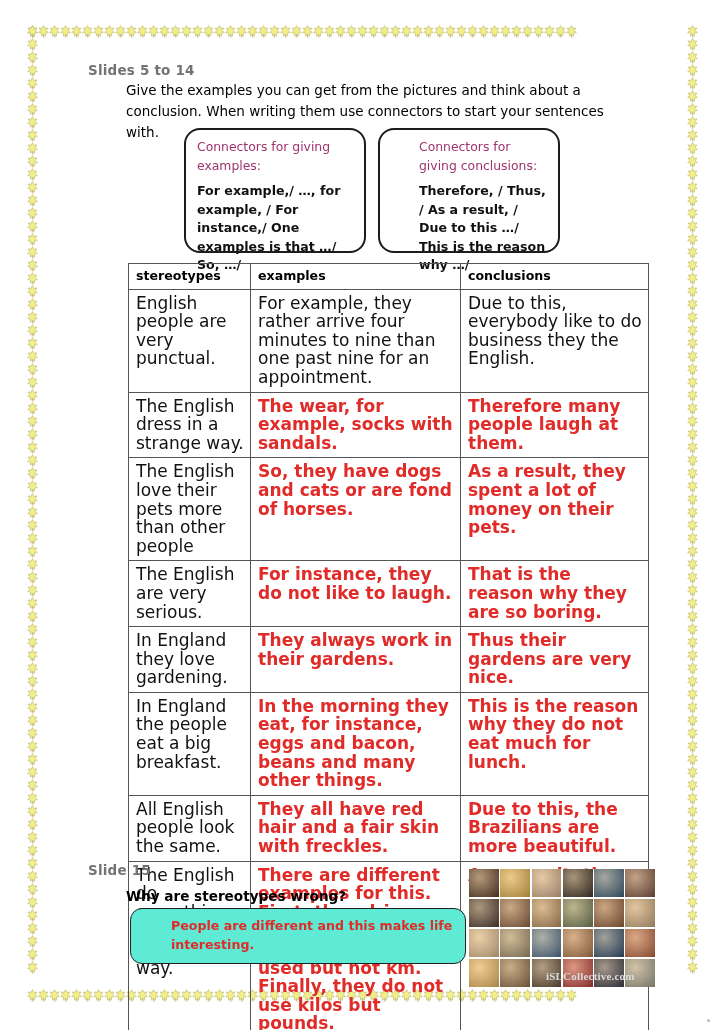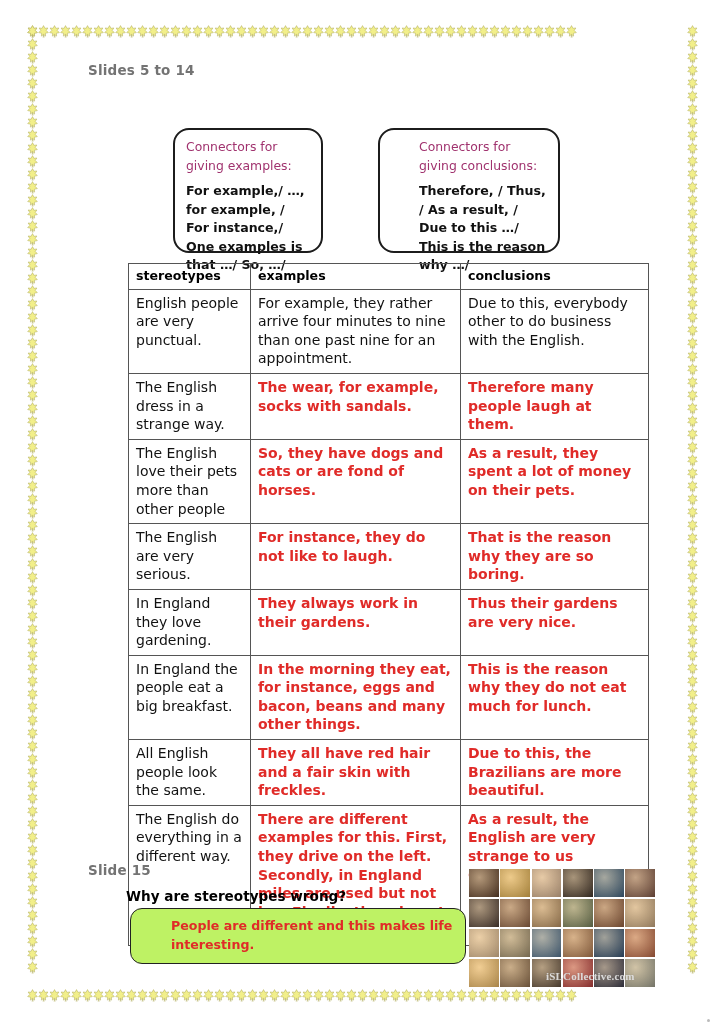--- a/index.html
+++ b/index.html
@@ -105,21 +105,21 @@
     top: 263px;
     width: 520px;
     border-collapse: collapse;
     table-layout: fixed;
     font-family: "DejaVu Sans", sans-serif;
   }
   #main-table td, #main-table th {
     border: 1px solid #555;
     vertical-align: top;
     padding: 4px 6px 5px 7px;
-    font-size: 14px;
+    font-size: 17px;
     line-height: 18.6px;
     text-align: left;
   }
   #main-table th {
     font-weight: bold;
     color: #000;
     font-size: 12.6px;
     padding-top: 3px;
     padding-bottom: 3px;
   }
@@ -141,21 +141,21 @@
   }
   #answer-box {
     position: absolute;
     left: 130px;
     top: 908px;
     width: 336px;
     height: 56px;
     box-sizing: border-box;
     border: 1.5px solid #222;
     border-radius: 12px;
-    background: #bef264;
+    background: #5eead4;
     padding: 7px 10px 0 40px;
   }
   .answer-text {
     color: #e02b28;
     font-weight: bold;
     font-size: 12.6px;
     line-height: 19px;
   }
 
   
@@ -1686,22 +1686,23 @@
           <path d="M5.5 9.6 L5.2 12.6 M5.5 9.6 L6.2 12.4" stroke="#b9b56a" stroke-width="0.7" fill="none"></path>
         </svg>
       </span>
     </div>
 </div>
 
 <div id="content">
 
   <div class="slide-label" style="left:88px; top:62px;">Slides 5 to 14</div>
 
-
-  <div class="conn-box" style="left:173px; top:128px; width:150px; height:125px;">
+  <div class="intro">Give the examples you can get from the pictures and think about a conclusion. When writing them use connectors to start your sentences with.</div>
+
+  <div class="conn-box" style="left:184px; top:128px; width:182px; height:125px;">
     <div class="conn-title">Connectors for giving examples:</div>
     <div class="conn-body">For example,/ …, for example, / For instance,/ One examples is that …/ So, …/</div>
   </div>
 
   <div class="conn-box" style="left:378px; top:128px; width:182px; height:125px;padding-left:39px;">
     <div class="conn-title">Connectors for giving conclusions:</div>
     <div class="conn-body">Therefore, / Thus, / As a result, / Due to this …/ This is the reason why …/</div>
   </div>
 
   <table id="main-table">
@@ -1714,21 +1715,21 @@
       <tr>
         <th>stereotypes</th>
         <th>examples</th>
         <th>conclusions</th>
       </tr>
     </thead>
     <tbody id="table-body">
         <tr>
           <td class="cell-black">English people are very punctual.</td>
           <td class="cell-black">For example, they rather arrive four minutes to nine than one past nine for an appointment.</td>
-          <td class="cell-black">Due to this, everybody other to do business with the English.</td>
+          <td class="cell-black">Due to this, everybody like to do business they the English.</td>
         </tr>
         <tr>
           <td class="cell-black">The English dress in a strange way.</td>
           <td class="cell-red">The wear, for example, socks with sandals.</td>
           <td class="cell-red">Therefore many people laugh at them.</td>
         </tr>
         <tr>
           <td class="cell-black">The English love their pets more than other people</td>
           <td class="cell-red">So, they have dogs and cats or are fond of horses.</td>
           <td class="cell-red">As a result, they spent a lot of money on their pets.</td>

